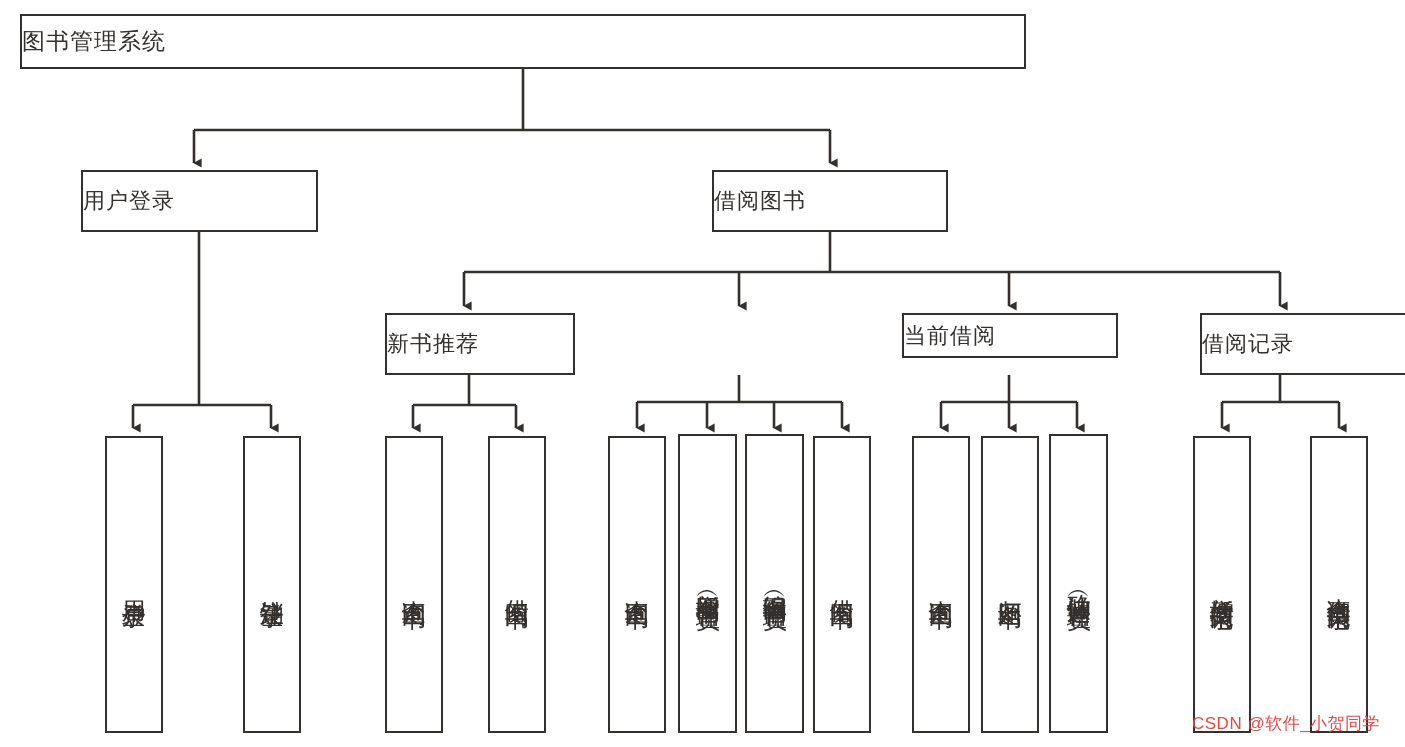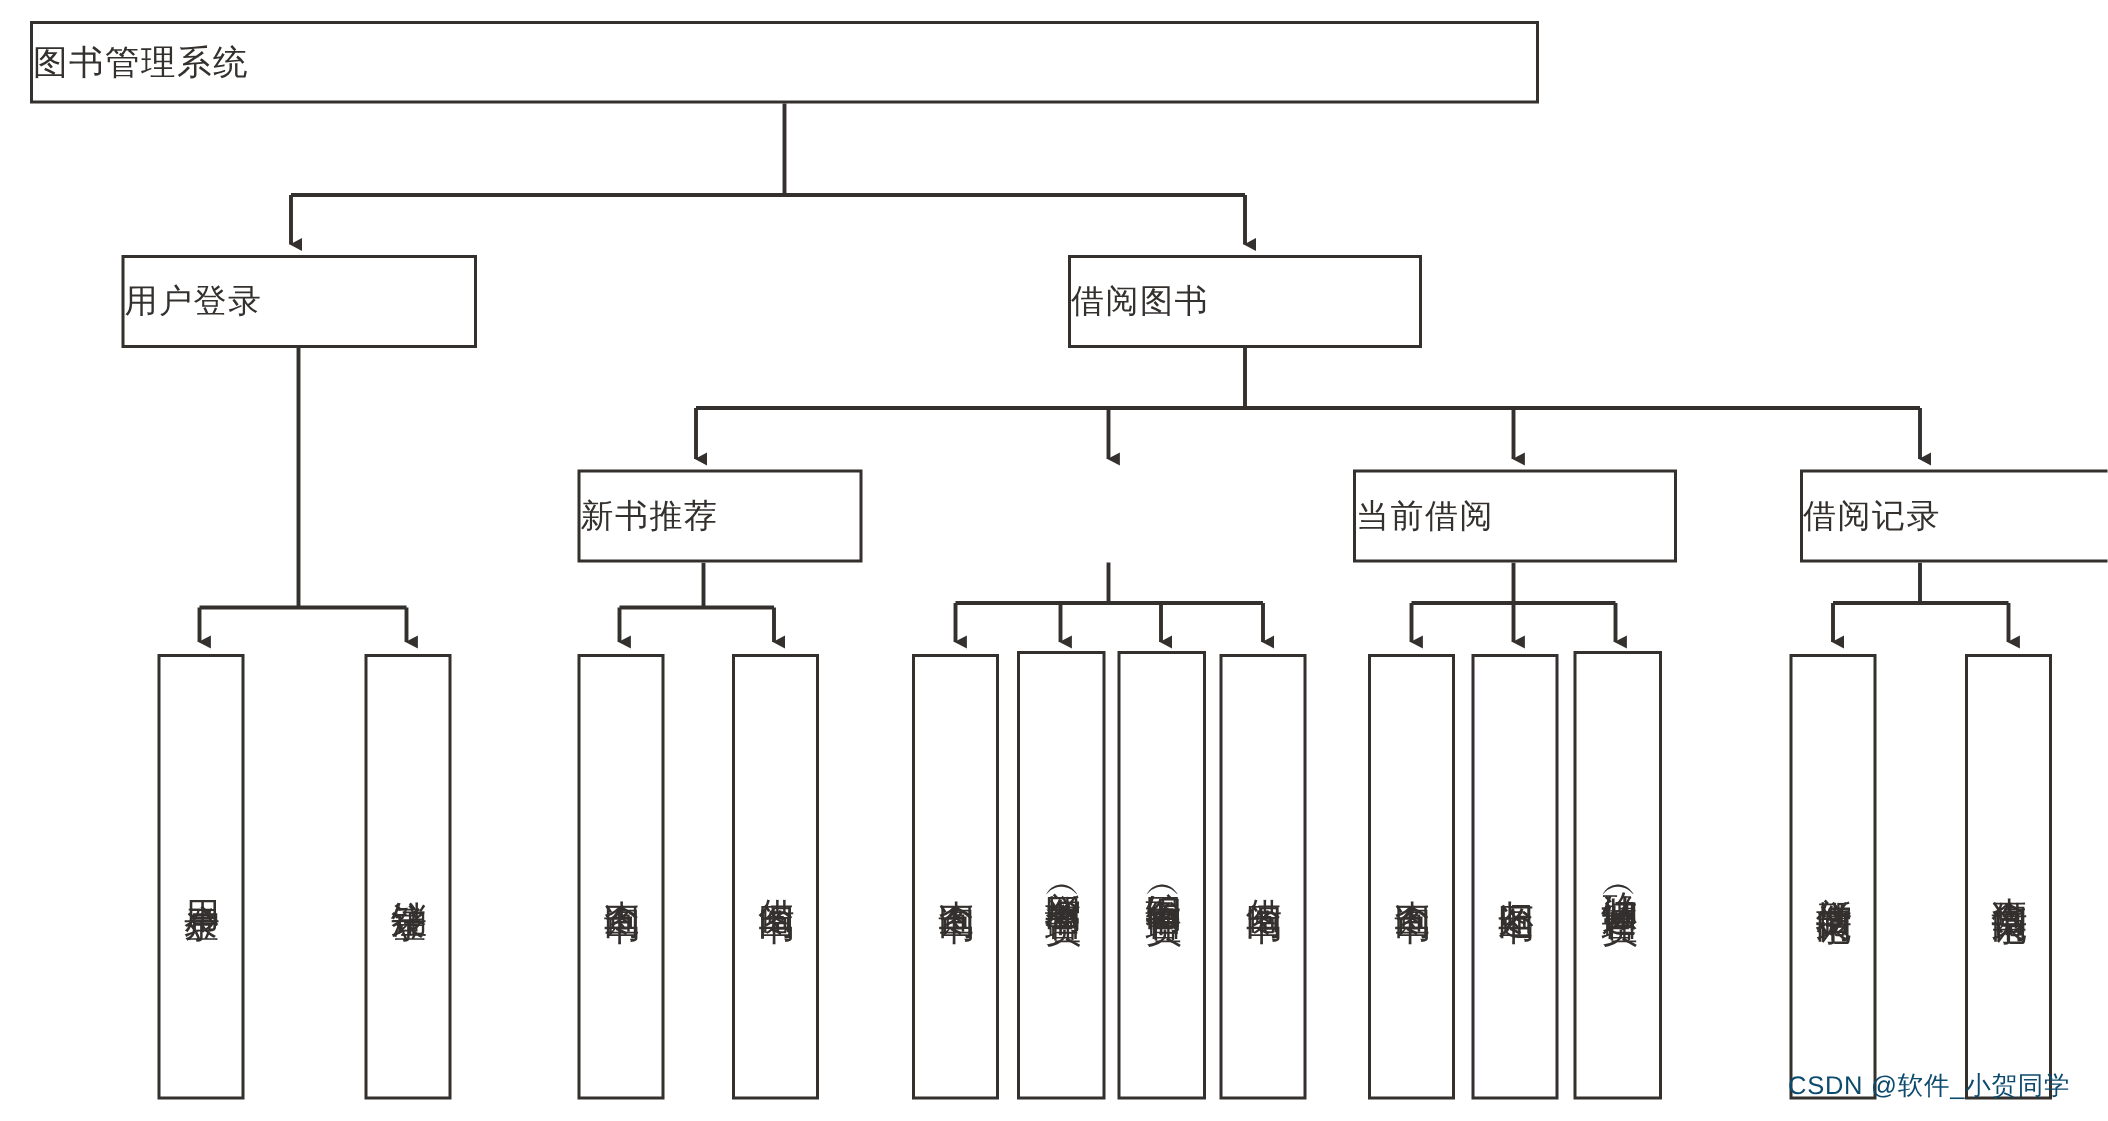--- a/index.html
+++ b/index.html
@@ -41,21 +41,21 @@
     letter-spacing:2px;
     white-space:nowrap;
     color:#33302e;
   }
   .node.leaf.tall .vtext{ line-height:1.18; }
 
   .watermark{
     position:absolute;
     left:1192px;top:712px;
     font-size:17px;
-    color:#0c4a6e;
+    color:#ef4444;
     letter-spacing:0.5px;
     white-space:nowrap;
     z-index:5;
   }
 </style>
 </head>
 <body>
 
 <div id="canvas">
 
@@ -119,21 +119,21 @@
 
   <div class="node lvl2" style="left:712px;top:170px;width:236px;height:62px;">
     <span>借阅图书</span>
   </div>
 
   <div class="node lvl3" style="left:361px;top:313px;width:190px;height:62px;margin-left:24px;">
     <span>新书推荐</span>
   </div>
 
 
-  <div class="node lvl3" style="left:902px;top:313px;width:216px;height:62px;">
+  <div class="node lvl3" style="left:902px;top:313px;width:216px;height:45px;">
     <span>当前借阅</span>
   </div>
 
   <div class="node lvl3" style="left:1200px;top:313px;width:217px;height:62px;">
     <span>借阅记录</span>
   </div>
 
   <div class="node leaf" style="left:105px;top:436px;width:58px;height:297px;">
     <span class="vtext">用户登录</span>
   </div>

